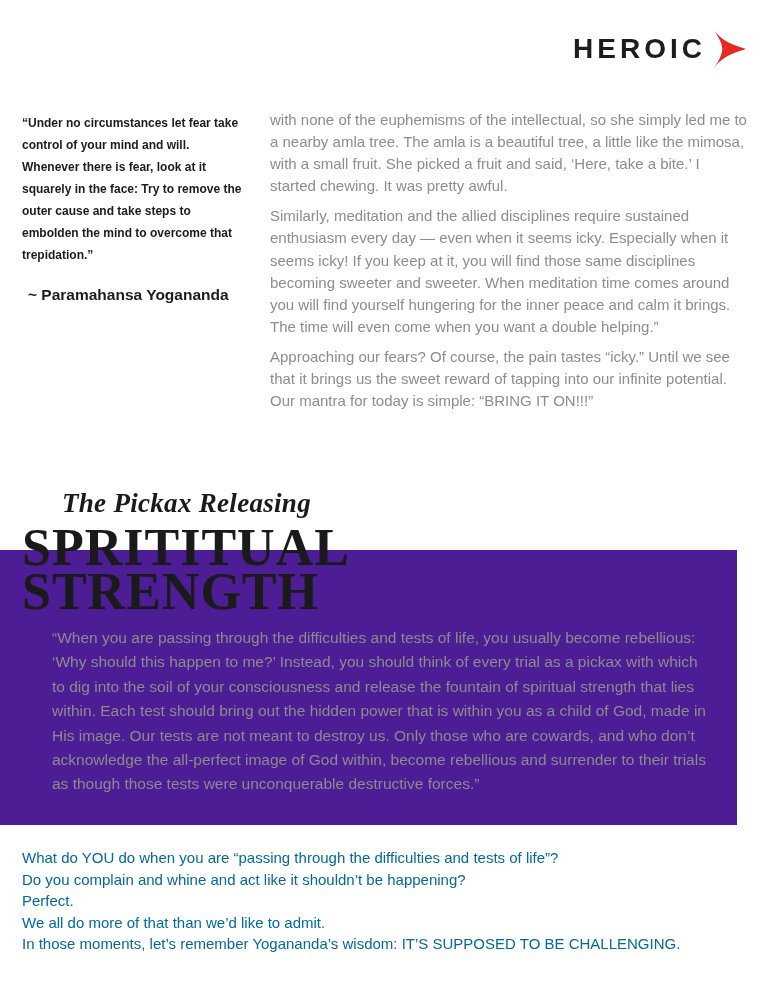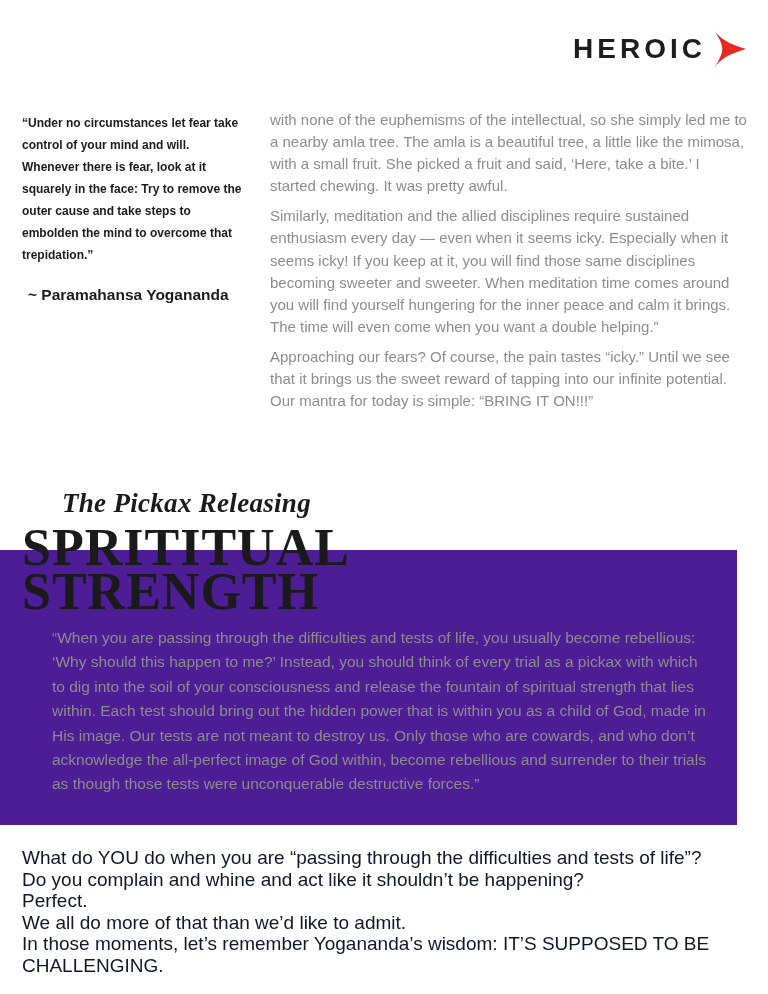--- a/index.html
+++ b/index.html
@@ -108,22 +108,22 @@
     font-size: 15.5px;
     line-height: 24.4px;
   }
 
   
   .closing {
     position: absolute;
     left: 22px;
     top: 847px;
     width: 740px;
-    color: #0f172a;
-    font-size: 19px;
+    color: #0369a1;
+    font-size: 15px;
     line-height: 21.6px;
   }
   .closing p { margin: 0; }
 </style>
 </head>
 <body>
 
 <div class="page">
 
   <div class="logo">

